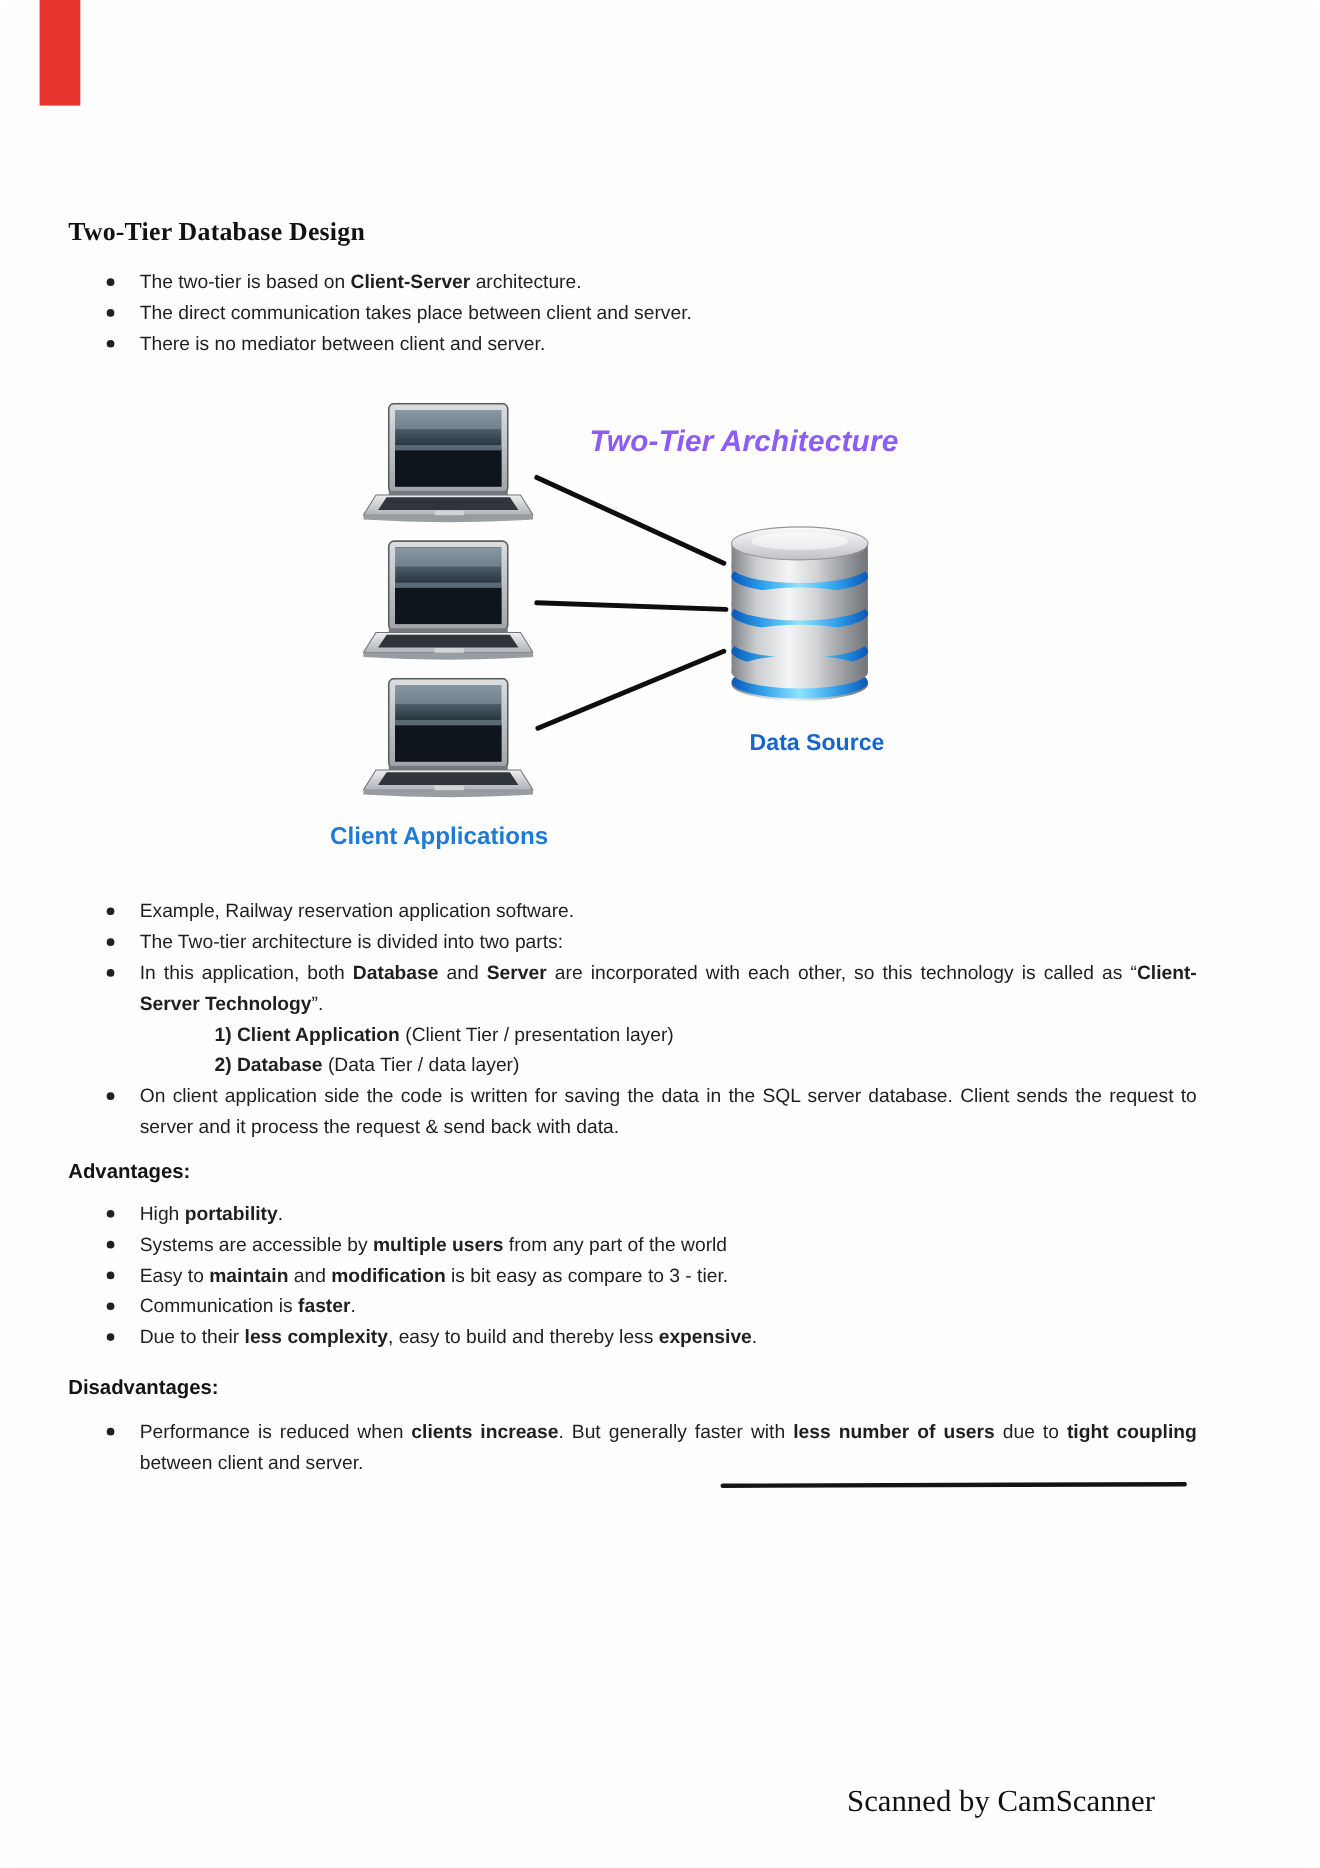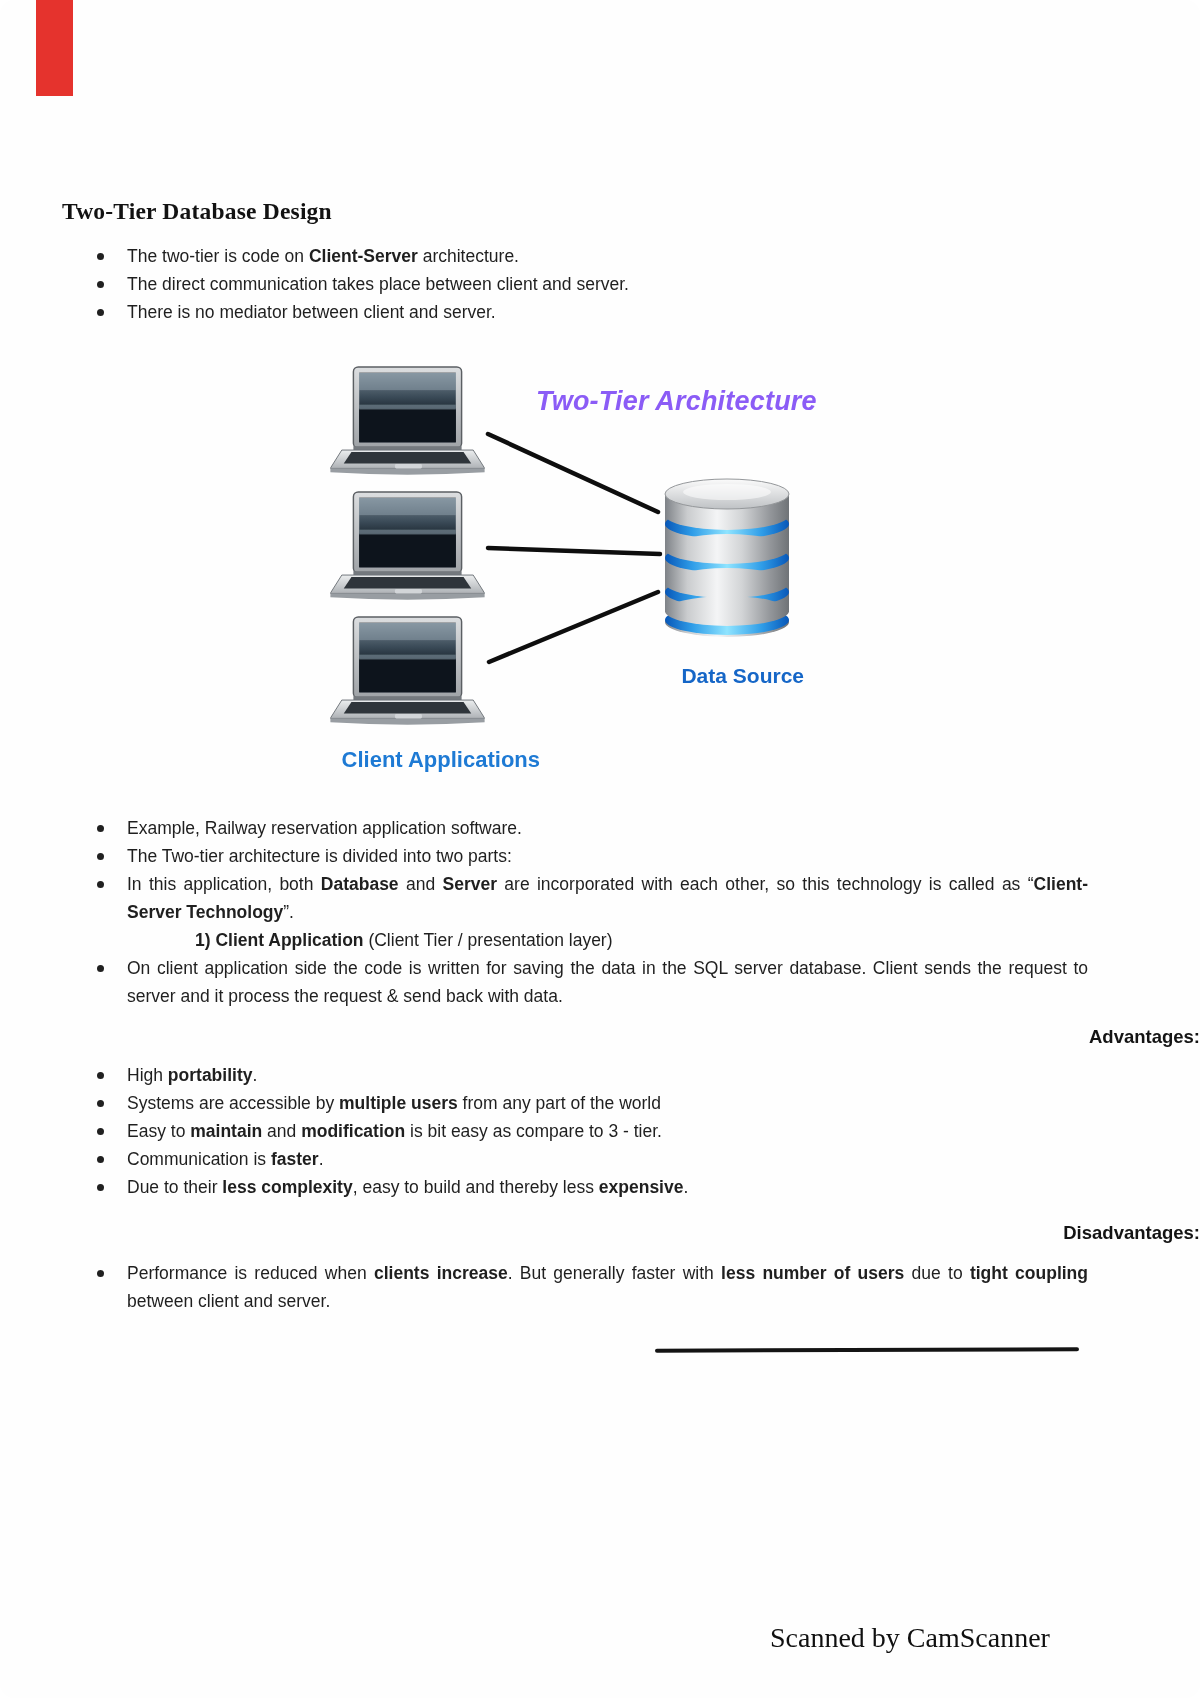--- a/index.html
+++ b/index.html
@@ -54,21 +54,20 @@
     margin: 0 112px 0 195px;
     font-size: 17.5px;
     line-height: 28px;
   }
   h2.subhead {
     font-size: 18.5px;
     font-weight: 700;
     line-height: 24px;
     margin: 15px 0 0 62px;
     color: #141414;
-    text-align: right;
   }
   .b { font-weight: 700; }
 
   
   .diagram { position: relative; height: 430px; margin-top: 36px; }
   .connectors { position: absolute; left: 0; top: 0; }
   .laptop { position: absolute; left: 330px; width: 155px; height: 114px; }
   .laptop.l1 { top: 4px; }
   .laptop.l2 { top: 129px; }
   .laptop.l3 { top: 254px; }
@@ -89,21 +88,21 @@
     width: 152px;
     text-align: right;
     font-size: 21px;
     font-weight: 700;
     color: #1566c7;
   }
   .clients-label {
     position: absolute;
     left: 300px; top: 385px;
     width: 240px;
-    text-align: right;
+    text-align: left;
     font-size: 22px;
     font-weight: 700;
     color: #1e7ad4;
   }
 
   
   .scan-line {
     position: absolute;
     left: 655px; top: 1348px;
     width: 424px; height: 4px;
@@ -191,21 +190,21 @@
 
 <div class="page">
 
   <div class="corner-strip"></div>
 
   <div class="content">
 
     <h1 class="title">Two-Tier Database Design</h1>
 
     <ul class="bullets">
-      <li><span>The two-tier is code on </span><span class="b">Client-Server</span><span> architecture.</span></li>
+      <li><span>The two-tier is based on </span><span class="b">Client-Server</span><span> architecture.</span></li>
       <li><span>The direct communication takes place between client and server.</span></li>
       <li><span>There is no mediator between client and server.</span></li>
     </ul>
 
     <div class="diagram">
       <svg class="connectors" width="1200" height="430">
         <line x1="488" y1="72" x2="658" y2="150" stroke="#0e0e0e" stroke-width="4.5" stroke-linecap="round"></line>
         <line x1="488" y1="186" x2="660" y2="192" stroke="#0e0e0e" stroke-width="4.5" stroke-linecap="round"></line>
         <line x1="489" y1="300" x2="658" y2="230" stroke="#0e0e0e" stroke-width="4.5" stroke-linecap="round"></line>
       </svg>
@@ -230,20 +229,21 @@
     </div>
 
     <ul class="bullets" style="margin-top:22px">
       <li><span>Example, Railway reservation application software.</span></li>
       <li><span>The Two-tier architecture is divided into two parts:</span></li>
       <li><span>In this application, both </span><span class="b">Database</span><span> and </span><span class="b">Server</span><span> are incorporated with each other, so this technology is called as “</span><span class="b">Client-Server Technology</span><span>”.</span></li>
     </ul>
 
     <div class="numbered">
       <div><span class="b">1) Client Application</span><span>  (Client Tier / presentation layer)</span></div>
+      <div><span class="b">2) Database</span><span>  (Data Tier / data layer)</span></div>
     </div>
 
     <ul class="bullets" style="margin-top:0">
       <li><span>On client application side the code is written for saving the data in the SQL server database. Client sends the request to server and it process the request &amp; send back with data.</span></li>
     </ul>
 
     <h2 class="subhead">Advantages:</h2>
     <ul class="bullets" style="margin-top:12px">
       <li><span>High </span><span class="b">portability</span><span>.</span></li>
       <li><span>Systems are accessible by </span><span class="b">multiple users</span><span> from any part of the world</span></li>

